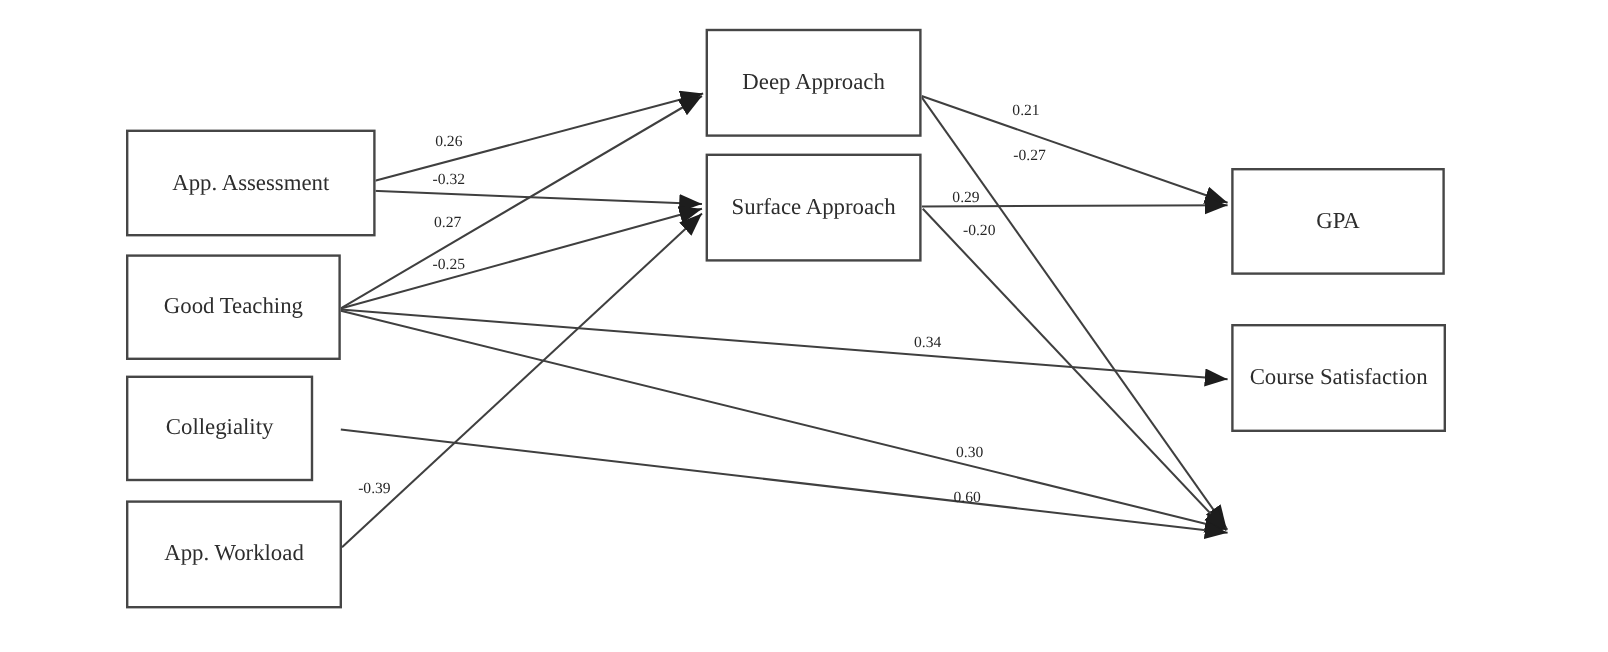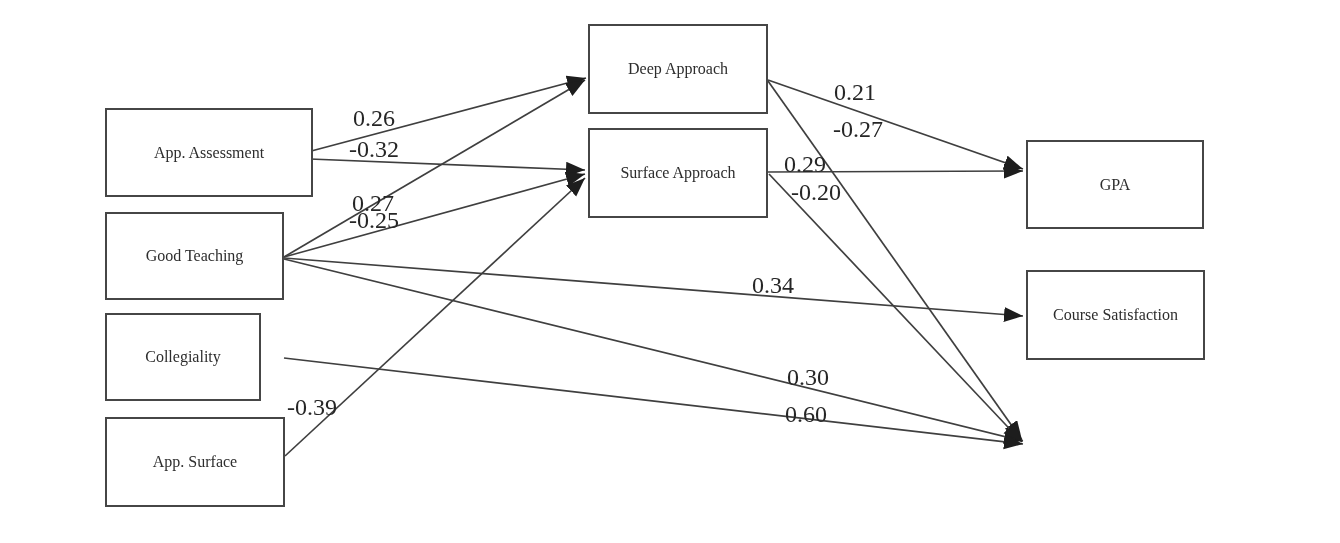--- a/index.html
+++ b/index.html
@@ -7,26 +7,26 @@
   .canvas {
     position:relative; width:1340px; height:543px; background:#ffffff;
     font-family:"Liberation Serif","DejaVu Serif",serif;
     overflow:hidden; filter:blur(0.35px);
   }
   .lines-layer { position:absolute; left:0; top:0; z-index:1; }
   .node {
     position:absolute; z-index:2; box-sizing:border-box;
     border:2px solid #464646; background:#ffffff;
     display:flex; align-items:center; justify-content:center;
-    text-align:center; color:#2d2d2d; font-size:16px; line-height:1.22;
+    text-align:center; color:#2d2d2d; font-size:19px; line-height:1.22;
   }
   .node .node-label { white-space:pre-line; padding:0 3px; }
   .coef {
     position:absolute; z-index:3; transform:translate(-50%,-50%);
-    color:#262626; font-size:24px; white-space:nowrap;
+    color:#262626; font-size:13px; white-space:nowrap;
   }
 </style>
 </head>
 <body>
 
 <div class="canvas" style="background: rgb(255, 255, 255); color: rgb(45, 45, 45);">
     <svg width="1340" height="543" class="lines-layer">
       <defs>
         <marker id="arrow" markerUnits="userSpaceOnUse" markerWidth="21" markerHeight="17" refX="19" refY="7.5" orient="auto">
           <path d="M0,0 L19,7.5 L0,15 Z" fill="#1d1d1d"></path>
@@ -48,37 +48,37 @@
     <div class="node" style="left: 105px; top: 108px; width: 208px; height: 89px; border-color: rgb(70, 70, 70);">
       <span class="node-label">App. Assessment</span>
     </div>
     <div class="node" style="left: 105px; top: 212px; width: 179px; height: 88px; border-color: rgb(70, 70, 70);">
       <span class="node-label">Good Teaching</span>
     </div>
     <div class="node" style="left: 105px; top: 313px; width: 156px; height: 88px; border-color: rgb(70, 70, 70);">
       <span class="node-label">Collegiality</span>
     </div>
     <div class="node" style="left: 105px; top: 417px; width: 180px; height: 90px; border-color: rgb(70, 70, 70);">
-      <span class="node-label">App. Surface</span>
+      <span class="node-label">App. Workload</span>
     </div>
     <div class="node" style="left: 588px; top: 24px; width: 180px; height: 90px; border-color: rgb(70, 70, 70);">
       <span class="node-label">Deep Approach</span>
     </div>
     <div class="node" style="left: 588px; top: 128px; width: 180px; height: 90px; border-color: rgb(70, 70, 70);">
       <span class="node-label">Surface Approach</span>
     </div>
     <div class="node" style="left: 1026px; top: 128px; width: 178px; height: 89px; border-color: rgb(70, 70, 70); margin-top: 12px;">
       <span class="node-label">GPA</span>
     </div>
     <div class="node" style="left: 1026px; top: 270px; width: 179px; height: 90px; border-color: rgb(70, 70, 70);">
       <span class="node-label">Course Satisfaction</span>
     </div>
     <span class="coef" style="left: 374px; top: 118px;">0.26</span>
     <span class="coef" style="left: 374px; top: 149px;">-0.32</span>
-    <span class="coef" style="left: 373px; top: 185px; margin-top: 18px;">0.27</span>
+    <span class="coef" style="left: 373px; top: 185px;">0.27</span>
     <span class="coef" style="left: 374px; top: 220px;">-0.25</span>
     <span class="coef" style="left: 312px; top: 407px;">-0.39</span>
     <span class="coef" style="left: 773px; top: 285px;">0.34</span>
     <span class="coef" style="left: 808px; top: 377px;">0.30</span>
     <span class="coef" style="left: 806px; top: 414px;">0.60</span>
     <span class="coef" style="left: 855px; top: 92px;">0.21</span>
     <span class="coef" style="left: 858px; top: 129px;">-0.27</span>
     <span class="coef" style="left: 805px; top: 164px;">0.29</span>
     <span class="coef" style="left: 816px; top: 192px;">-0.20</span>
   </div>

